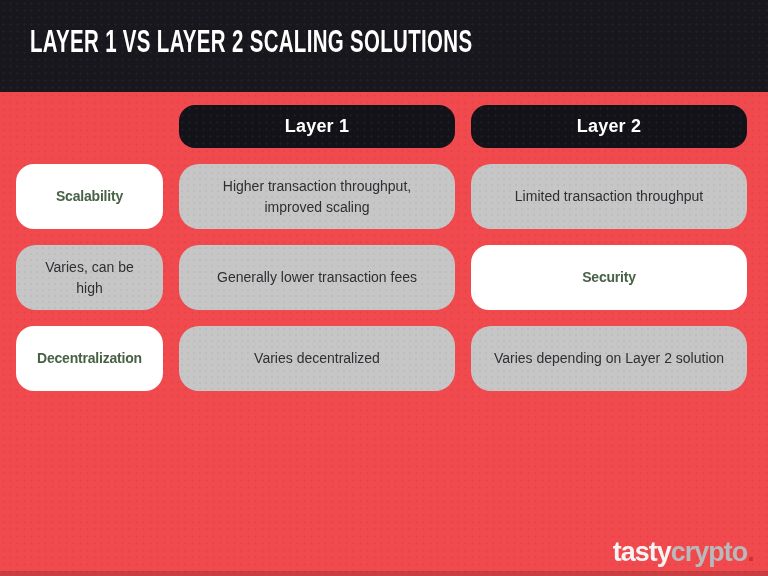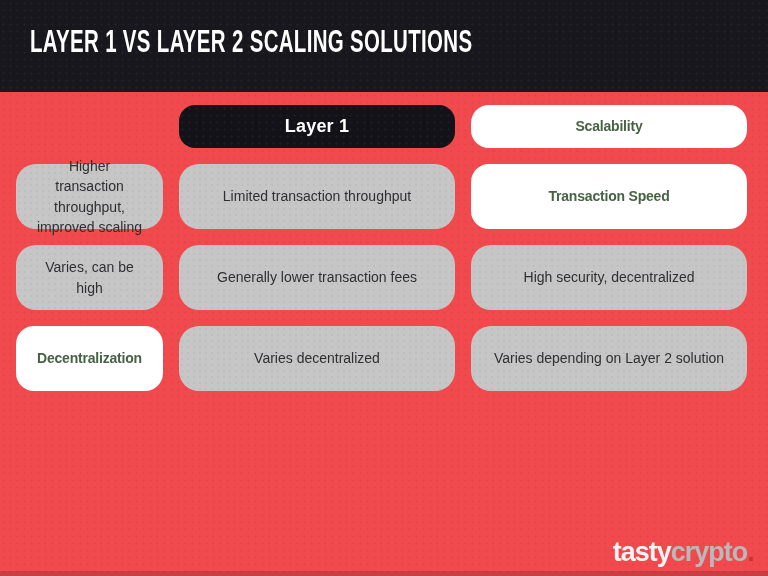--- a/index.html
+++ b/index.html
@@ -82,31 +82,33 @@
   <div class="title">LAYER 1 VS LAYER 2 SCALING SOLUTIONS</div>
 </div>
 
 <div class="board">
   <div class="grid">
 
     <div></div>
     <div class="colpill">
       <span>Layer 1</span>
     </div>
+    <div class="colpill">
+      <span>Layer 2</span>
+    </div>
 
     <div class="rowlabel">Scalability</div>
     <div class="cell">Higher transaction throughput, improved scaling</div>
     <div class="cell">Limited transaction throughput</div>
 
-    <div class="rowlabel">Transaction Speed</div>
 
     <div class="cell">Varies, can be high</div>
     <div class="cell">Generally lower transaction fees</div>
 
-    <div class="cell">High security, decentralized</div>
+    <div class="rowlabel">Security</div>
 
     <div class="rowlabel">Decentralization</div>
     <div class="cell">Varies decentralized</div>
     <div class="cell">Varies depending on Layer 2 solution</div>
 
   </div>
 
   <div class="logo"><span class="t1">tasty</span><span class="t2">crypto</span><span class="dot">.</span></div>
 
   <div class="board-shade"></div>

